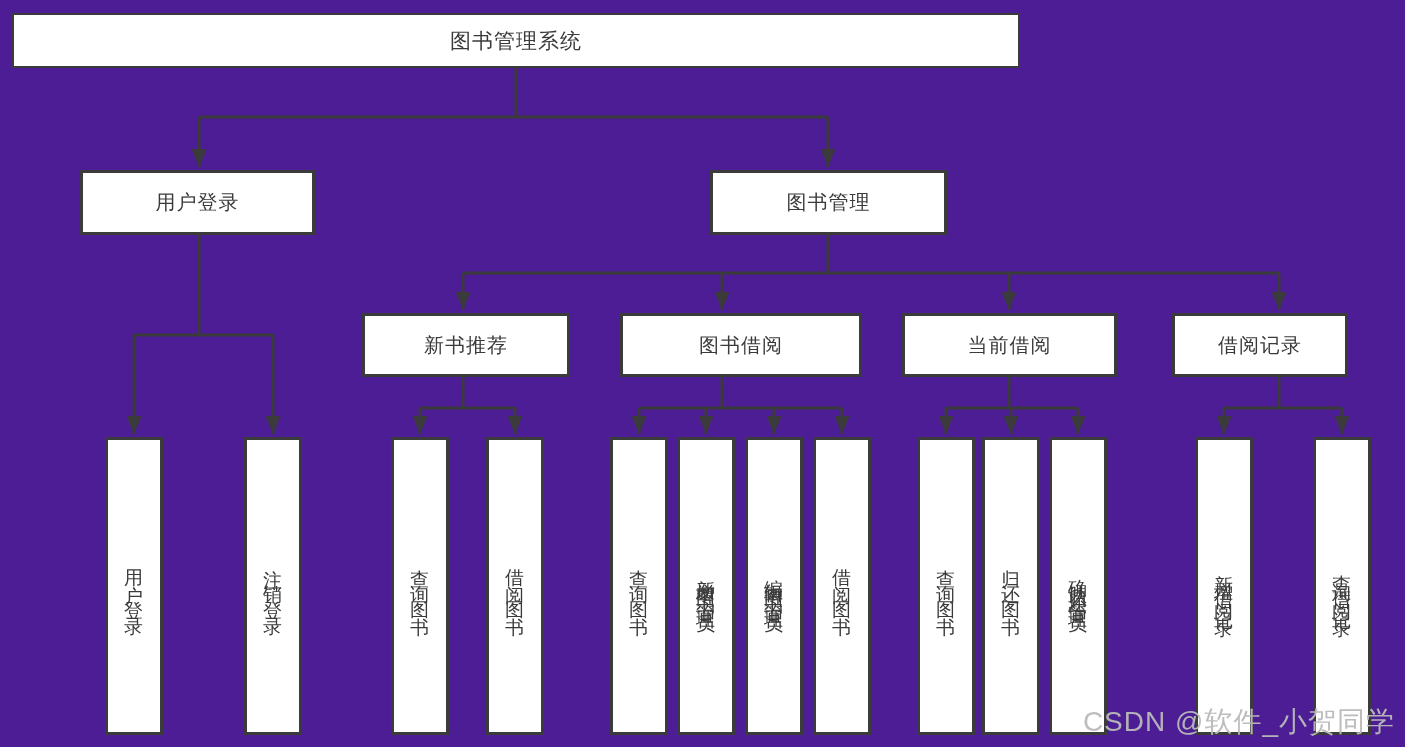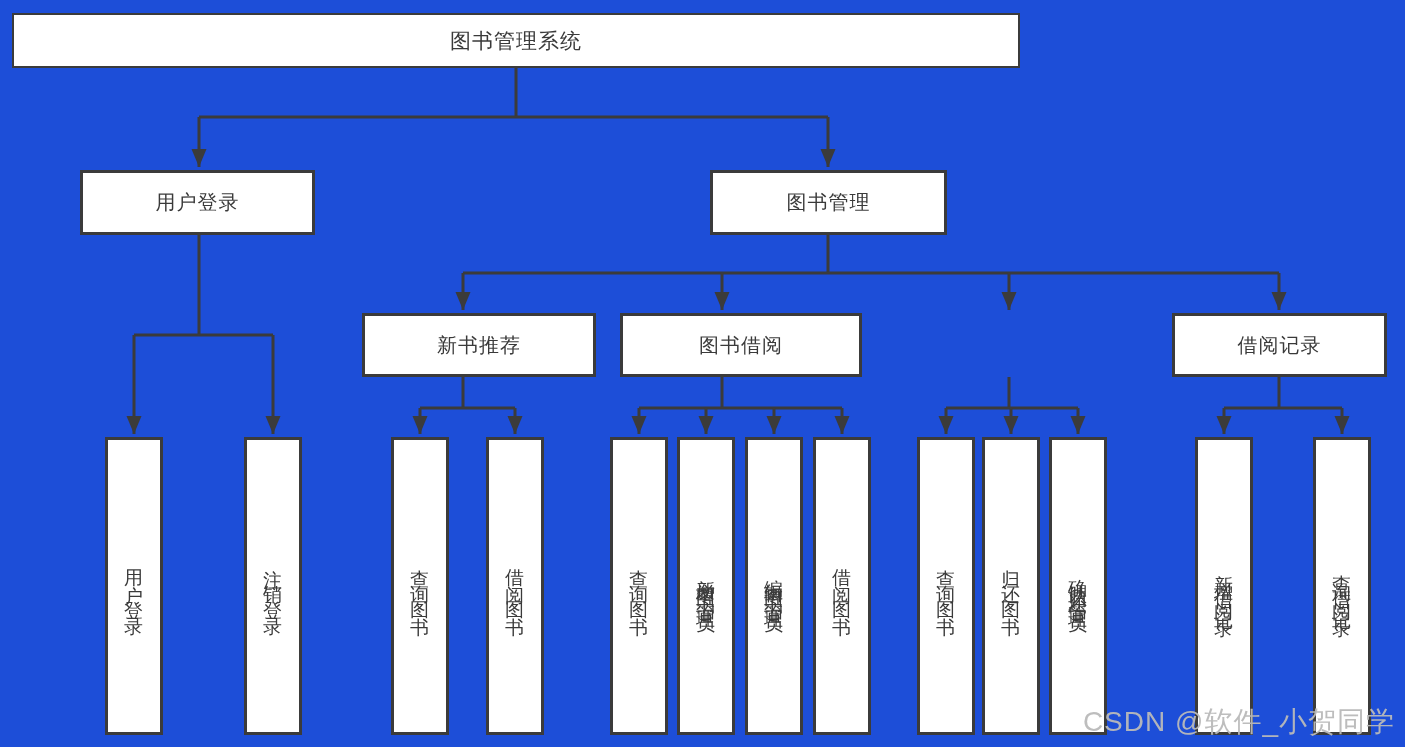--- a/index.html
+++ b/index.html
@@ -1,19 +1,19 @@
 <!DOCTYPE html>
 <html><head>
 <meta charset="utf-8">
 <style>
   html,body{margin:0;padding:0;background:#ffffff;}
   .canvas{
     position:relative;
     width:1405px;height:747px;
-    background:#1d4ed8;
+    background:#4c1d95;
     font-family:"Liberation Sans","DejaVu Sans",sans-serif;
     overflow:hidden;
   }
   .connectors{position:absolute;left:0;top:0;z-index:1;}
   .node{
     position:absolute;
     background:#ffffff;
     border:3px solid #3b3b3b;
     color:#3a3a3a;
     display:flex;align-items:center;justify-content:center;
@@ -96,23 +96,24 @@
       <path d="M1224,408 V434" marker-end="url(#arrow)"></path>
       <path d="M1342,408 V434" marker-end="url(#arrow)"></path>
     </g>
   </svg>
 
   <div class="node root" style="left:12px;top:13px;width:1008px;height:55px">图书管理系统</div>
 
   <div class="node" style="left:80px;top:170px;width:235px;height:65px">用户登录</div>
   <div class="node" style="left:710px;top:170px;width:237px;height:65px">图书管理</div>
 
-  <div class="node" style="left:362px;top:313px;width:234px;height:64px">新书推荐</div>
+  <div class="node" style="left:362px;top:313px;width:208px;height:64px">新书推荐</div>
   <div class="node" style="left:620px;top:313px;width:242px;height:64px">图书借阅</div>
-  <div class="node" style="left:1172px;top:313px;width:215px;height:64px">借阅记录</div>
+  <div class="node" style="left:902px;top:313px;width:215px;height:64px">当前借阅</div>
+  <div class="node" style="left:1172px;top:313px;width:176px;height:64px">借阅记录</div>
 
   <div class="node vbox ls-loose" style="left:105px;top:437px">用户登录</div>
   <div class="node vbox ls-loose" style="left:244px;top:437px">注销登录</div>
 
   <div class="node vbox ls-loose" style="left:391px;top:437px">查询图书</div>
   <div class="node vbox ls-loose" style="left:486px;top:437px">借阅图书</div>
 
   <div class="node vbox ls-loose" style="left:610px;top:437px">查询图书</div>
   <div class="node vbox ls-tight" style="left:677px;top:437px">新增图书（管理员）</div>
   <div class="node vbox ls-tight" style="left:745px;top:437px">编辑图书（管理员）</div>

